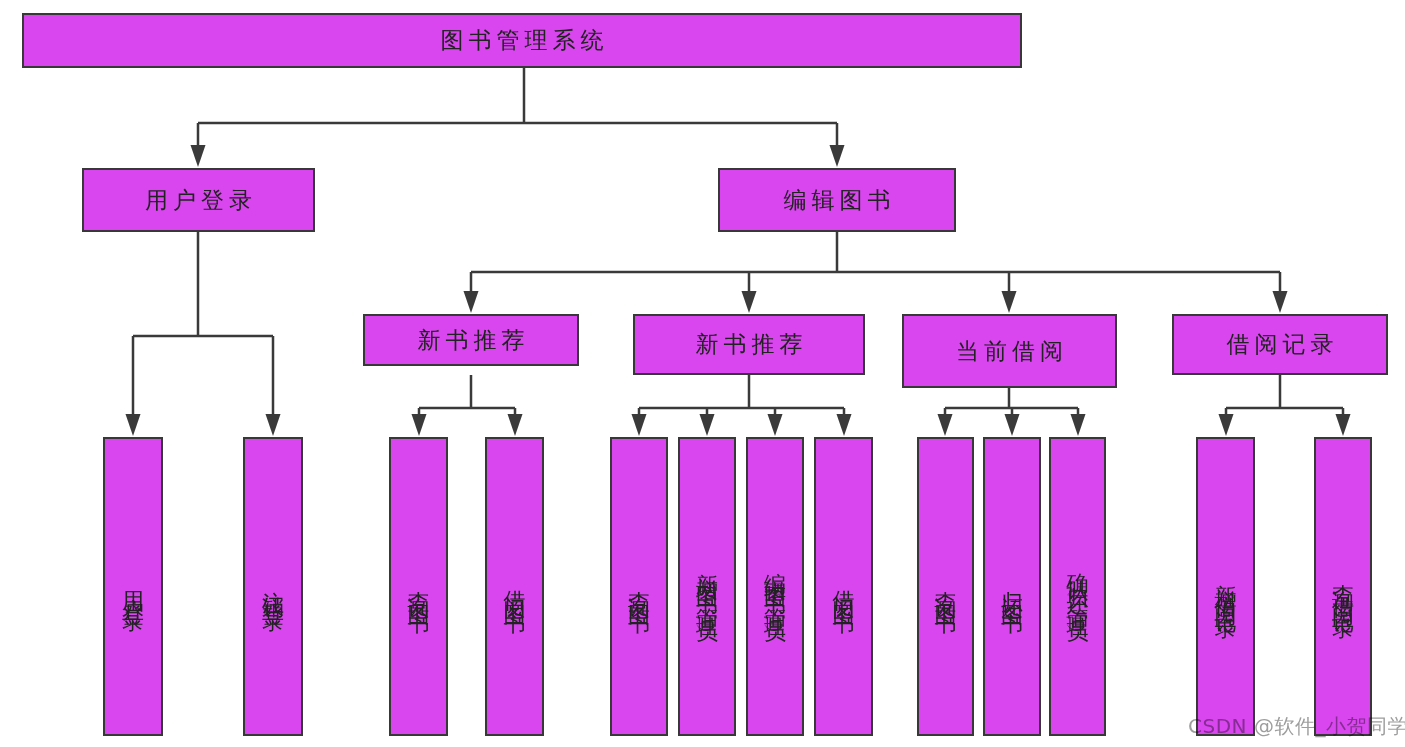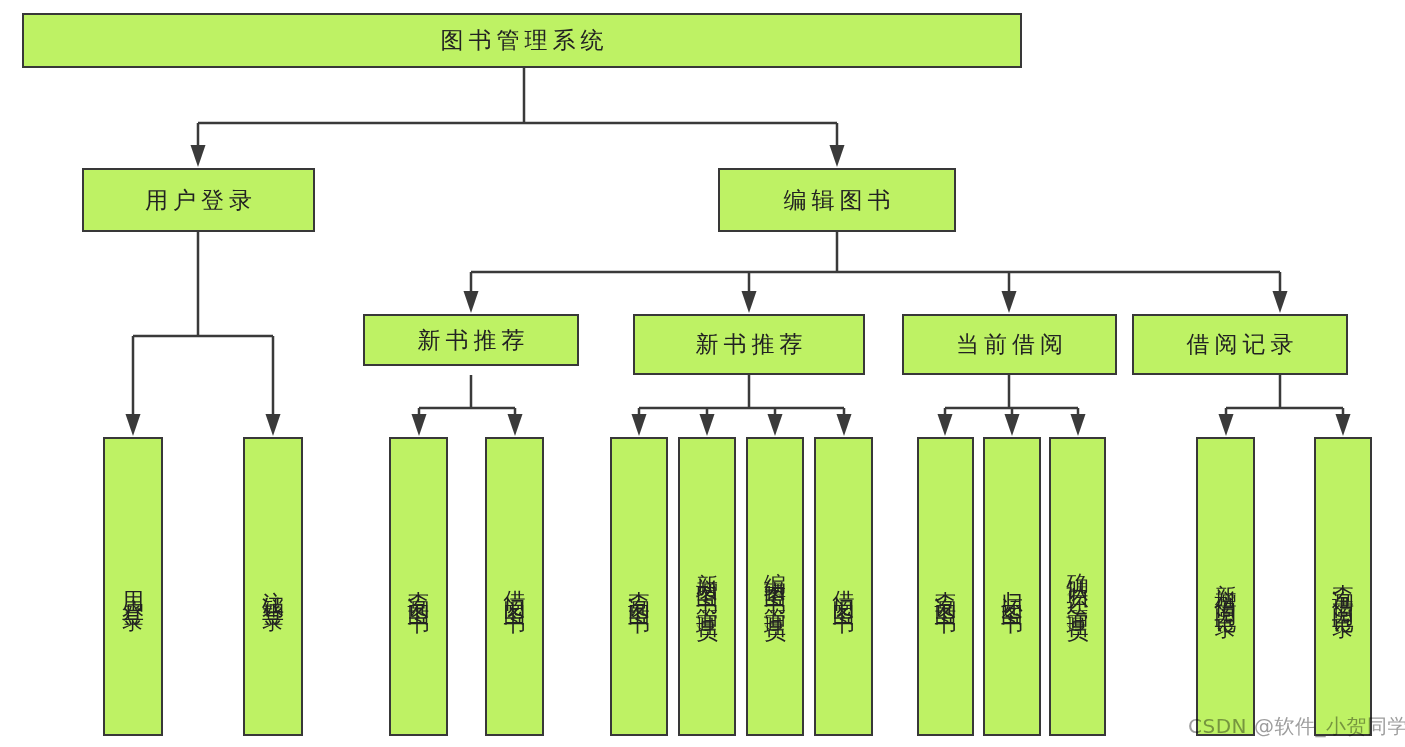--- a/index.html
+++ b/index.html
@@ -2,21 +2,21 @@
 <html><head>
 <meta charset="utf-8">
 <style>
   html,body{margin:0;padding:0;background:#fff;}
   .stage{
     position:relative;width:1405px;height:747px;background:var(--bg,#fff);
     font-family:"DejaVu Sans","Liberation Sans",sans-serif;overflow:hidden;
   }
   svg.wires{position:absolute;left:0;top:0;z-index:1;}
   .node{
-    position:absolute;background:#bef264;box-sizing:border-box;z-index:2;
+    position:absolute;background:#d946ef;box-sizing:border-box;z-index:2;
     border:2.5px solid var(--border,#383838);
     display:flex;align-items:center;justify-content:center;
     color:var(--text,#222);
   }
   .node.h span{
     font-size:23px;letter-spacing:5px;text-indent:5px;white-space:nowrap;
   }
   .node.v{border-width:2px;}
   .node.v span{
     writing-mode:vertical-rl;text-orientation:mixed;
@@ -72,24 +72,24 @@
   <div class="node h" style="left:718px;top:168px;width:238px;height:64px">
     <span>编辑图书</span>
   </div>
 
   <div class="node h" style="left:363px;top:314px;width:216px;height:52px">
     <span>新书推荐</span>
   </div>
   <div class="node h" style="left:633px;top:314px;width:232px;height:61px">
     <span>新书推荐</span>
   </div>
-  <div class="node h" style="left:902px;top:314px;width:215px;height:61px">
+  <div class="node h" style="left:902px;top:314px;width:215px;height:74px">
     <span>当前借阅</span>
   </div>
-  <div class="node h" style="left:1132px;top:314px;width:216px;height:61px">
+  <div class="node h" style="left:1172px;top:314px;width:216px;height:61px">
     <span>借阅记录</span>
   </div>
 
   <div class="node v" style="left:103px;top:437px;width:60px;height:299px">
     <span>用户登录</span>
   </div>
   <div class="node v" style="left:243px;top:437px;width:60px;height:299px">
     <span>注销登录</span>
   </div>
 

